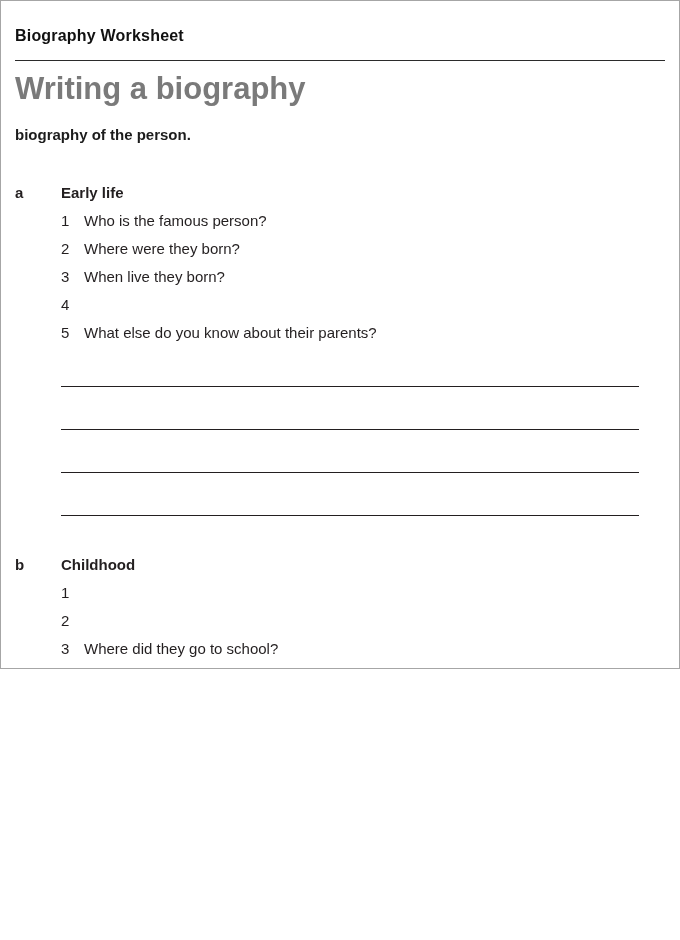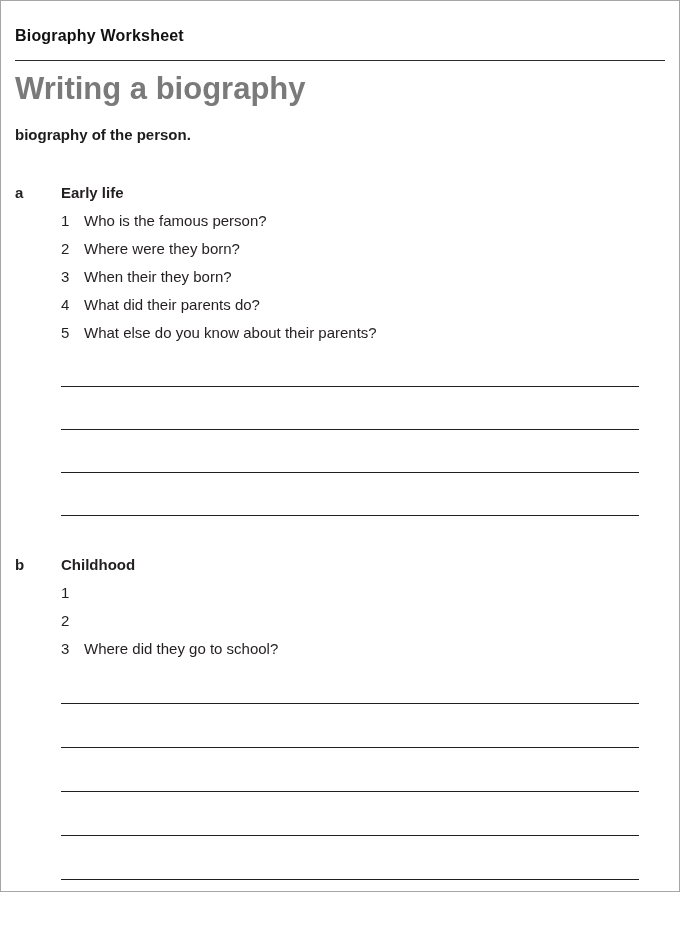--- a/index.html
+++ b/index.html
@@ -4,21 +4,21 @@
 <style>
   html, body {
     margin: 0;
     padding: 0;
     background: #ffffff;
     font-family: "Liberation Sans", sans-serif;
   }
   .page {
     position: relative;
     width: 680px;
-    height: 892px;
+    height: 669px;
     box-sizing: border-box;
     border: 1px solid #a6a6a6;
     background: #ffffff;
     overflow: hidden;
     color: #231f20;
   }
   .inner {
     padding: 0 14px;
   }
   .header-title {
@@ -111,25 +111,24 @@
       <div class="question">
         <span class="question-num">1</span>
         <span class="question-text">Who is the famous person?</span>
       </div>
       <div class="question">
         <span class="question-num">2</span>
         <span class="question-text">Where were they born?</span>
       </div>
       <div class="question">
         <span class="question-num">3</span>
-        <span class="question-text">When their they born?</span>
+        <span class="question-text">When live they born?</span>
       </div>
       <div class="question">
         <span class="question-num">4</span>
-        <span class="question-text">What did their parents do?</span>
       </div>
       <div class="question">
         <span class="question-num">5</span>
         <span class="question-text">What else do you know about their parents?</span>
       </div>
 
       <div class="answer-lines">
           <div class="answer-line"></div>
           <div class="answer-line"></div>
           <div class="answer-line"></div>

